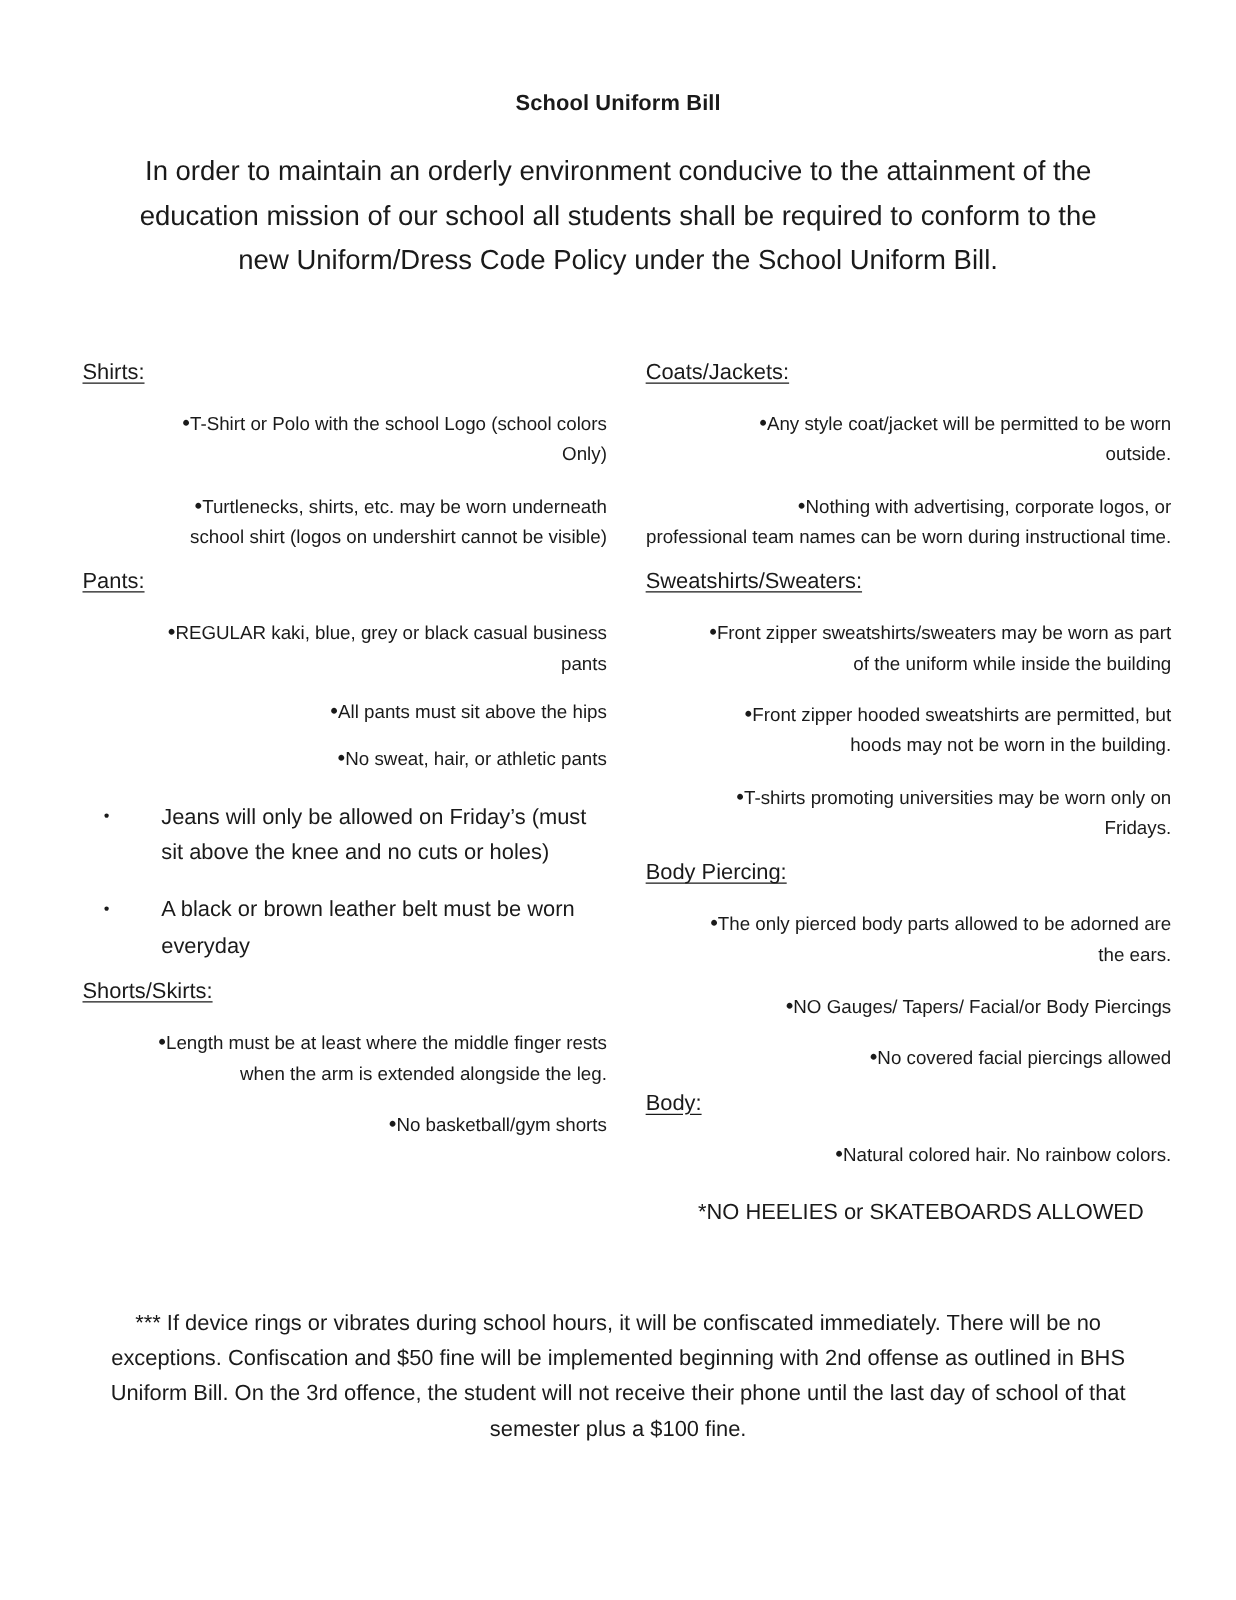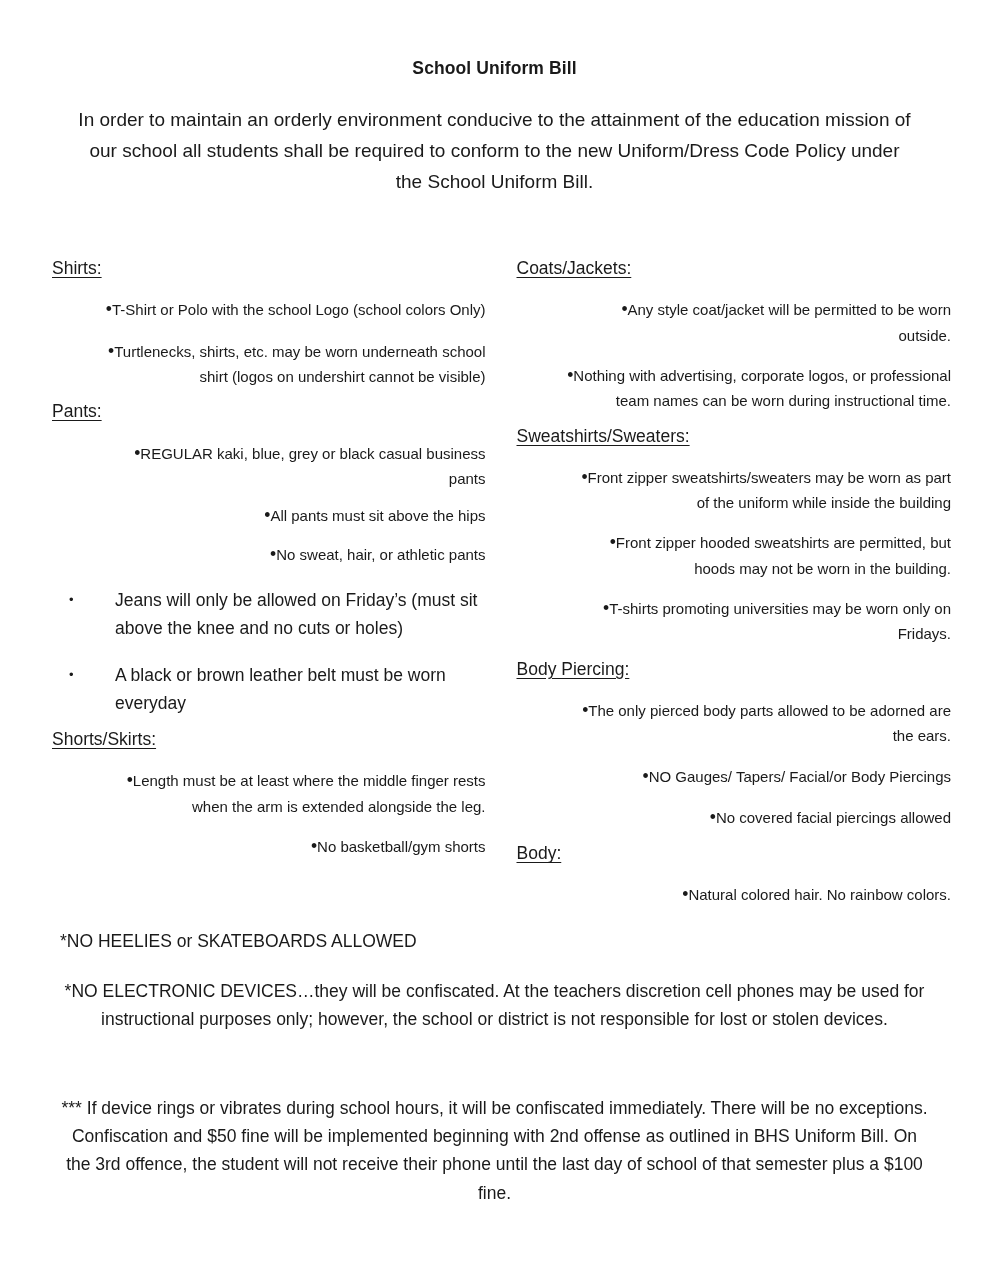--- a/index.html
+++ b/index.html
@@ -14,39 +14,39 @@
     font-family: "Liberation Sans", sans-serif;
     color: #1a1a1a;
     -webkit-font-smoothing: antialiased;
     overflow: hidden;
   }
   .page {
     position: relative;
     width: 989px;
     height: 915px;
     box-sizing: border-box;
-    padding: 0;
+    padding: 14px;
   }
 
   
   .doc-title {
     text-align: center;
     font-size: 17.5px;
     font-weight: bold;
     letter-spacing: .1px;
     margin: 0;
     padding-top: 58px;
   }
 
   
   .intro {
     margin: 0;
     padding: 26px 78px 0 78px;
     text-align: center;
-    font-size: 19px;
+    font-size: 22px;
     line-height: 1.62;
   }
 
   
   .columns {
     display: flex;
     align-items: flex-start;
     padding: 14px 38px 0 52px;
     box-sizing: border-box;
   }
@@ -105,21 +105,21 @@
   .b2 .dot2 {
     display: inline-block;
     width: 23px;
     font-size: 13px;
     vertical-align: 2px;
   }
   .b2 .dot2::before { content: "\2022"; }
 
   
   .foot-a {
-    text-align: left;
+    text-align: right;
     font-size: 17.5px;
     line-height: 1.62;
     margin: 0;
     padding: 18px 60px 0 60px;
   }
   .foot-b {
     text-align: center;
     font-size: 17.5px;
     line-height: 1.62;
     margin: 0;
@@ -179,16 +179,15 @@
       <p class="b"><span class="dot"></span><span>NO Gauges/ Tapers/ Facial/or Body Piercings</span></p>
       <p class="b"><span class="dot"></span><span>No covered facial piercings allowed</span></p>
 
       <div class="sec-head">Body:</div>
       <p class="b"><span class="dot"></span><span>Natural colored hair. No rainbow colors.</span></p>
 
     </div>
   </div>
 
   <p class="foot-a">*NO HEELIES or SKATEBOARDS ALLOWED</p>
-  <p class="foot-b">*NO ELECTRONIC DEVICES…they will be confiscated. At the teachers discretion cell phones may be used for instructional purposes only; however, the school or district is not responsible for lost or stolen devices.</p>
   <p class="foot-c">*** If device rings or vibrates during school hours, it will be confiscated immediately. There will be no exceptions. Confiscation and $50 fine will be implemented beginning with 2nd offense as outlined in BHS Uniform Bill. On the 3rd offence, the student will not receive their phone until the last day of school of that semester plus a $100 fine.</p>
 
 </div>
 
 </body></html>

